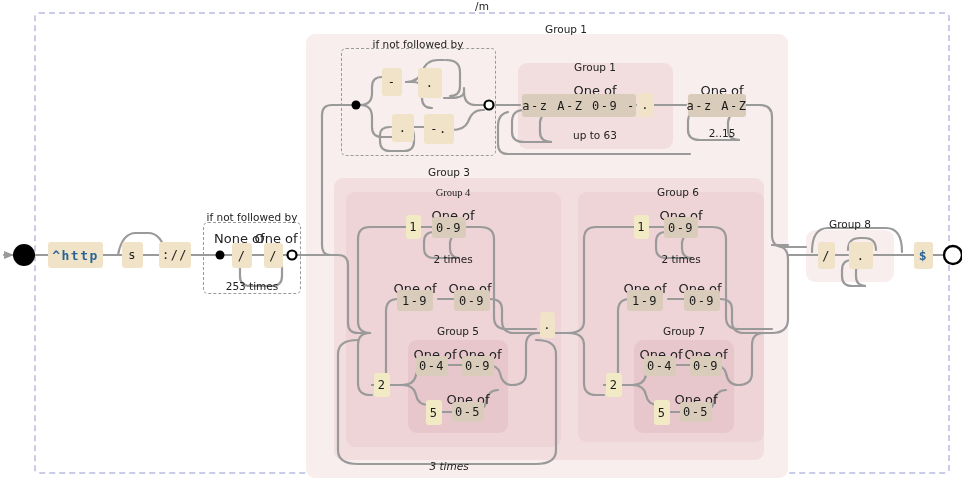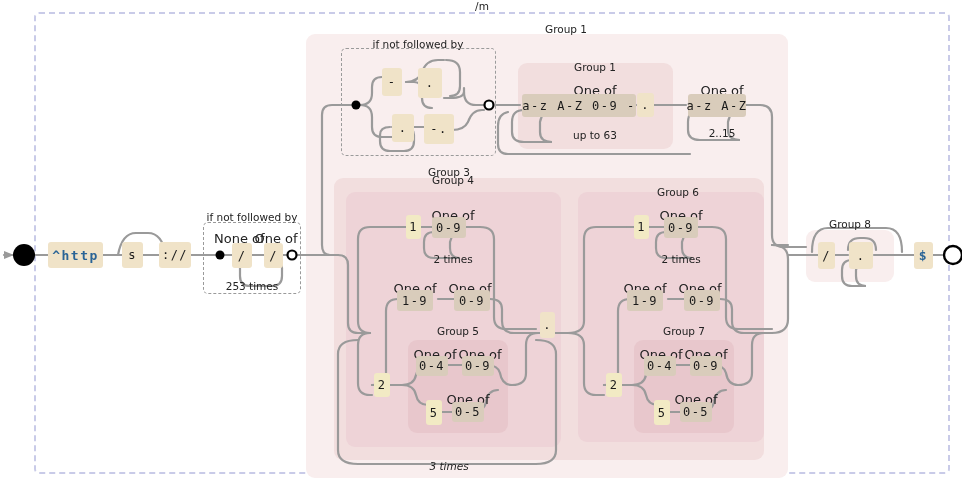--- a/index.html
+++ b/index.html
@@ -219,21 +219,21 @@
 
   <div class="box lit" style="left:637px;top:93px;width:17px;height:24px;">.</div>
 
   <div class="oneof lbl" style="left:672px;top:84px;width:100px;">One of</div>
   <div class="box set" style="left:688px;top:94px;width:58px;height:23px;">a-z A-Z</div>
   <div class="quant lbl" style="left:672px;top:128px;width:100px;">2..15</div>
 
   <div class="grp-title lbl" style="left:399px;top:167px;width:100px;">Group 3</div>
   <div class="quant lbl" style="left:399px;top:461px;width:100px;font-style:italic;">3 times</div>
 
-  <div class="grp-title lbl" style="left:403px;top:175px;width:100px;">Group 4</div>
+  <div class="grp-title lbl" style="left:403px;top:188px;width:100px;font-family:Liberation Serif, serif;">Group 4</div>
   <div class="box lit2" style="left:406px;top:215px;width:15px;height:24px;">1</div>
   <div class="oneof lbl" style="left:403px;top:209px;width:100px;">One of</div>
   <div class="box set" style="left:432px;top:217px;width:34px;height:21px;">0-9</div>
   <div class="quant lbl" style="left:403px;top:254px;width:100px;">2 times</div>
 
   <div class="oneof lbl" style="left:390px;top:282px;width:50px;">One of</div>
   <div class="box set" style="left:397px;top:290px;width:36px;height:21px;">1-9</div>
   <div class="oneof lbl" style="left:445px;top:282px;width:50px;">One of</div>
   <div class="box set" style="left:454px;top:290px;width:36px;height:21px;">0-9</div>
 

